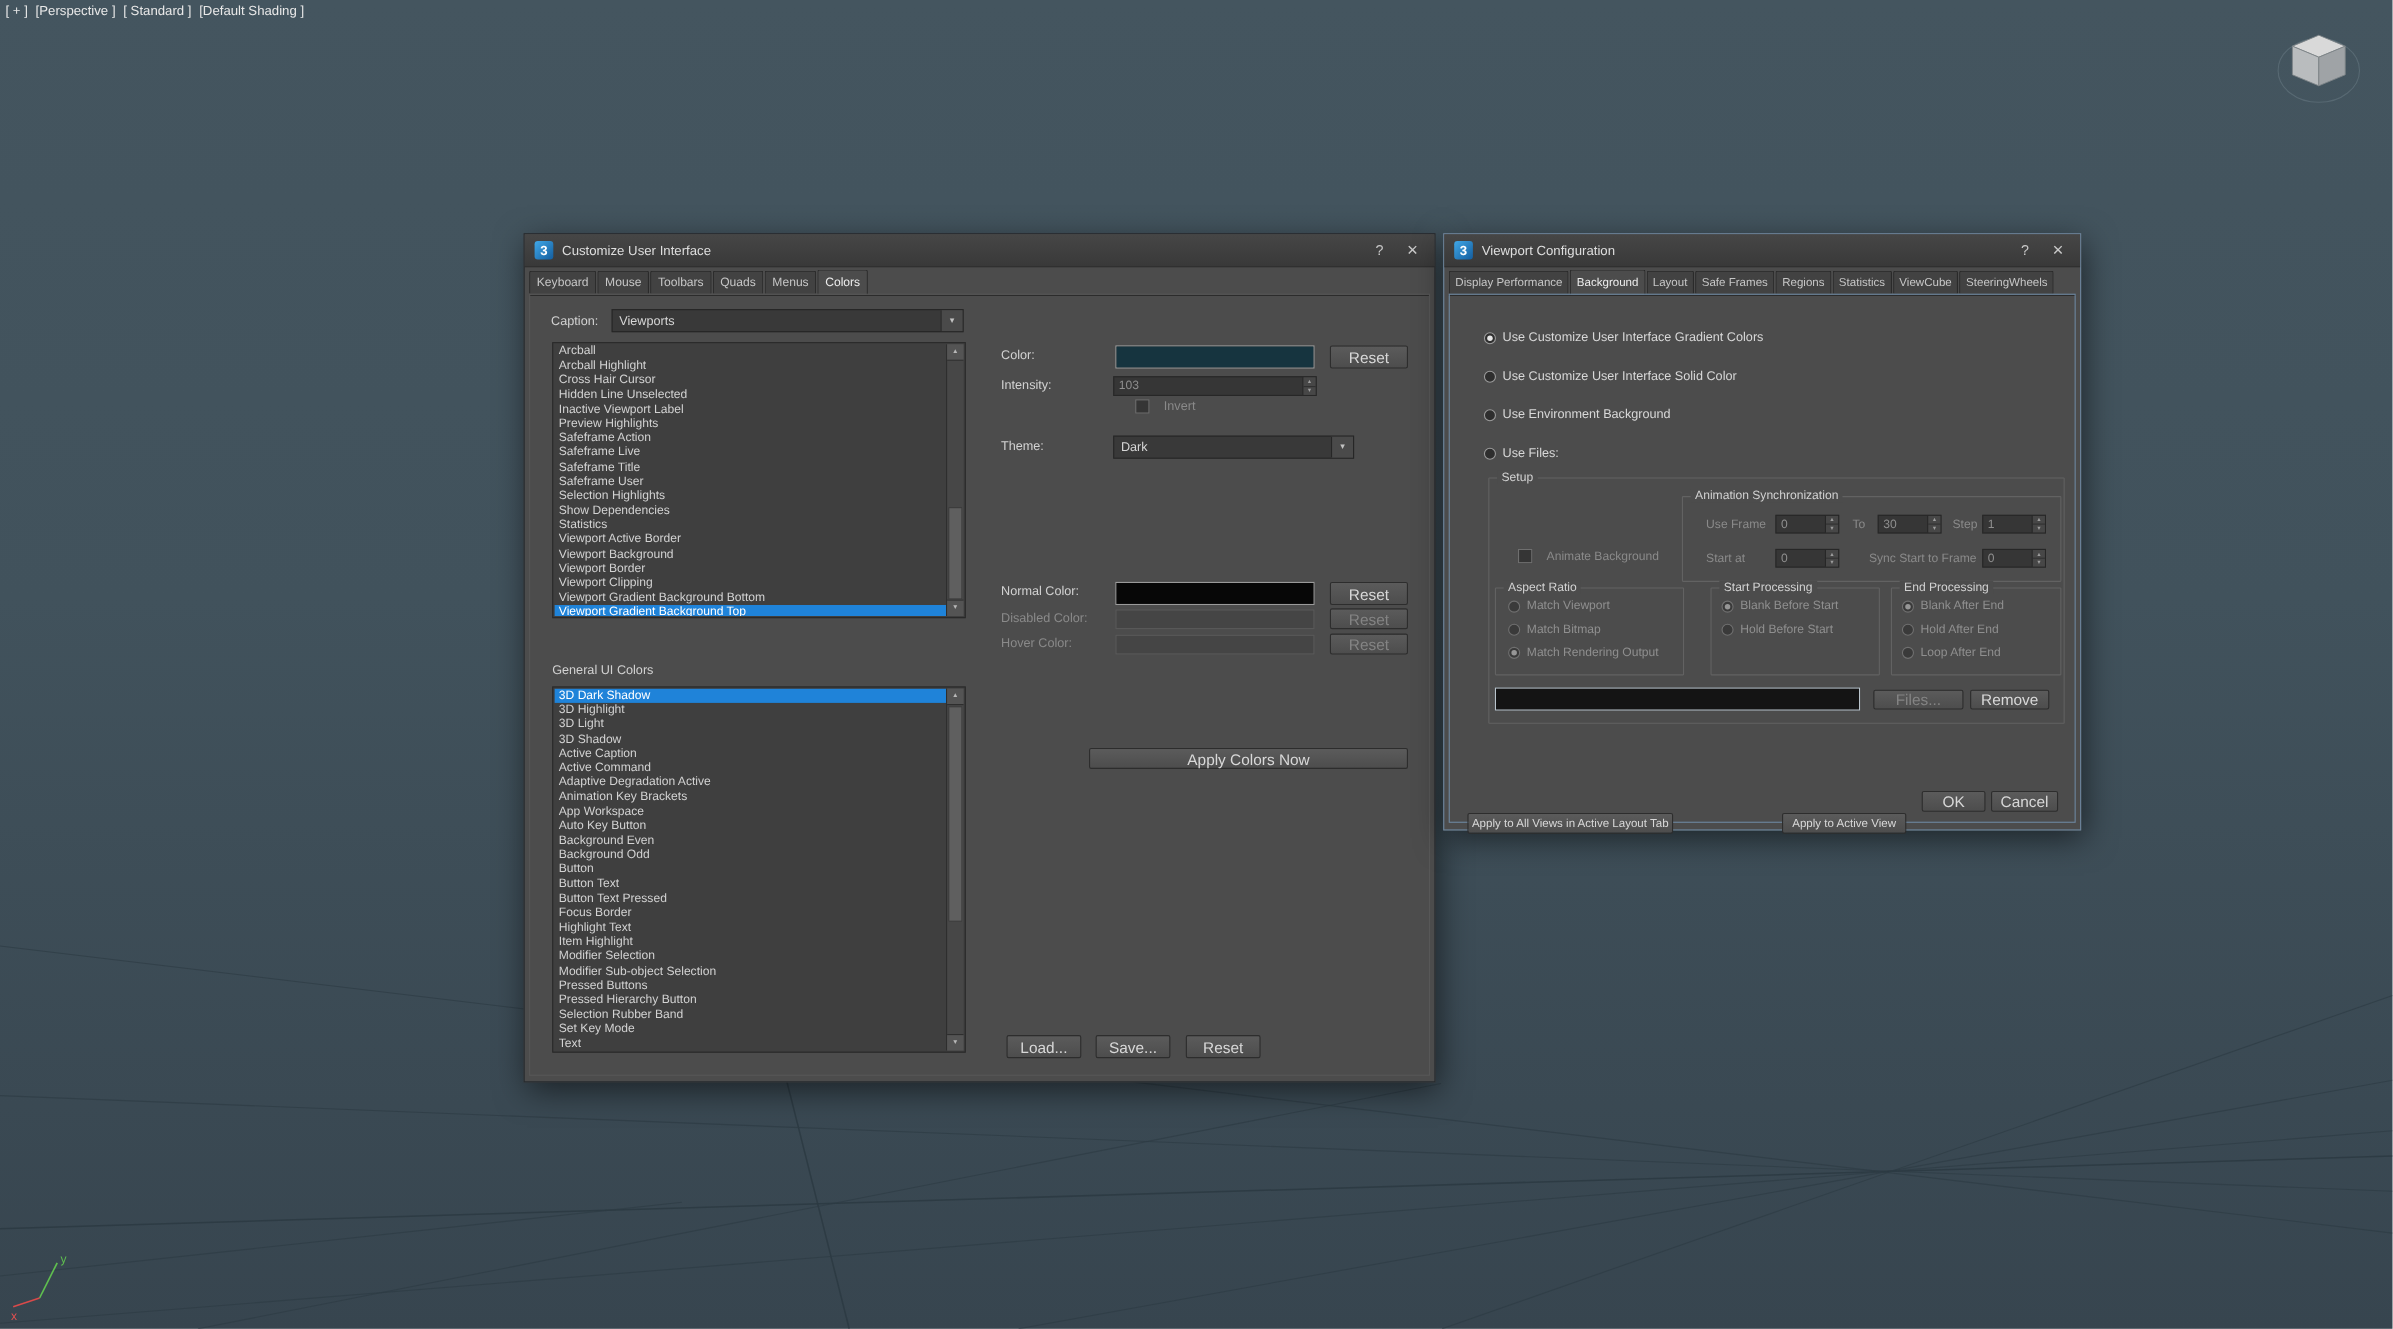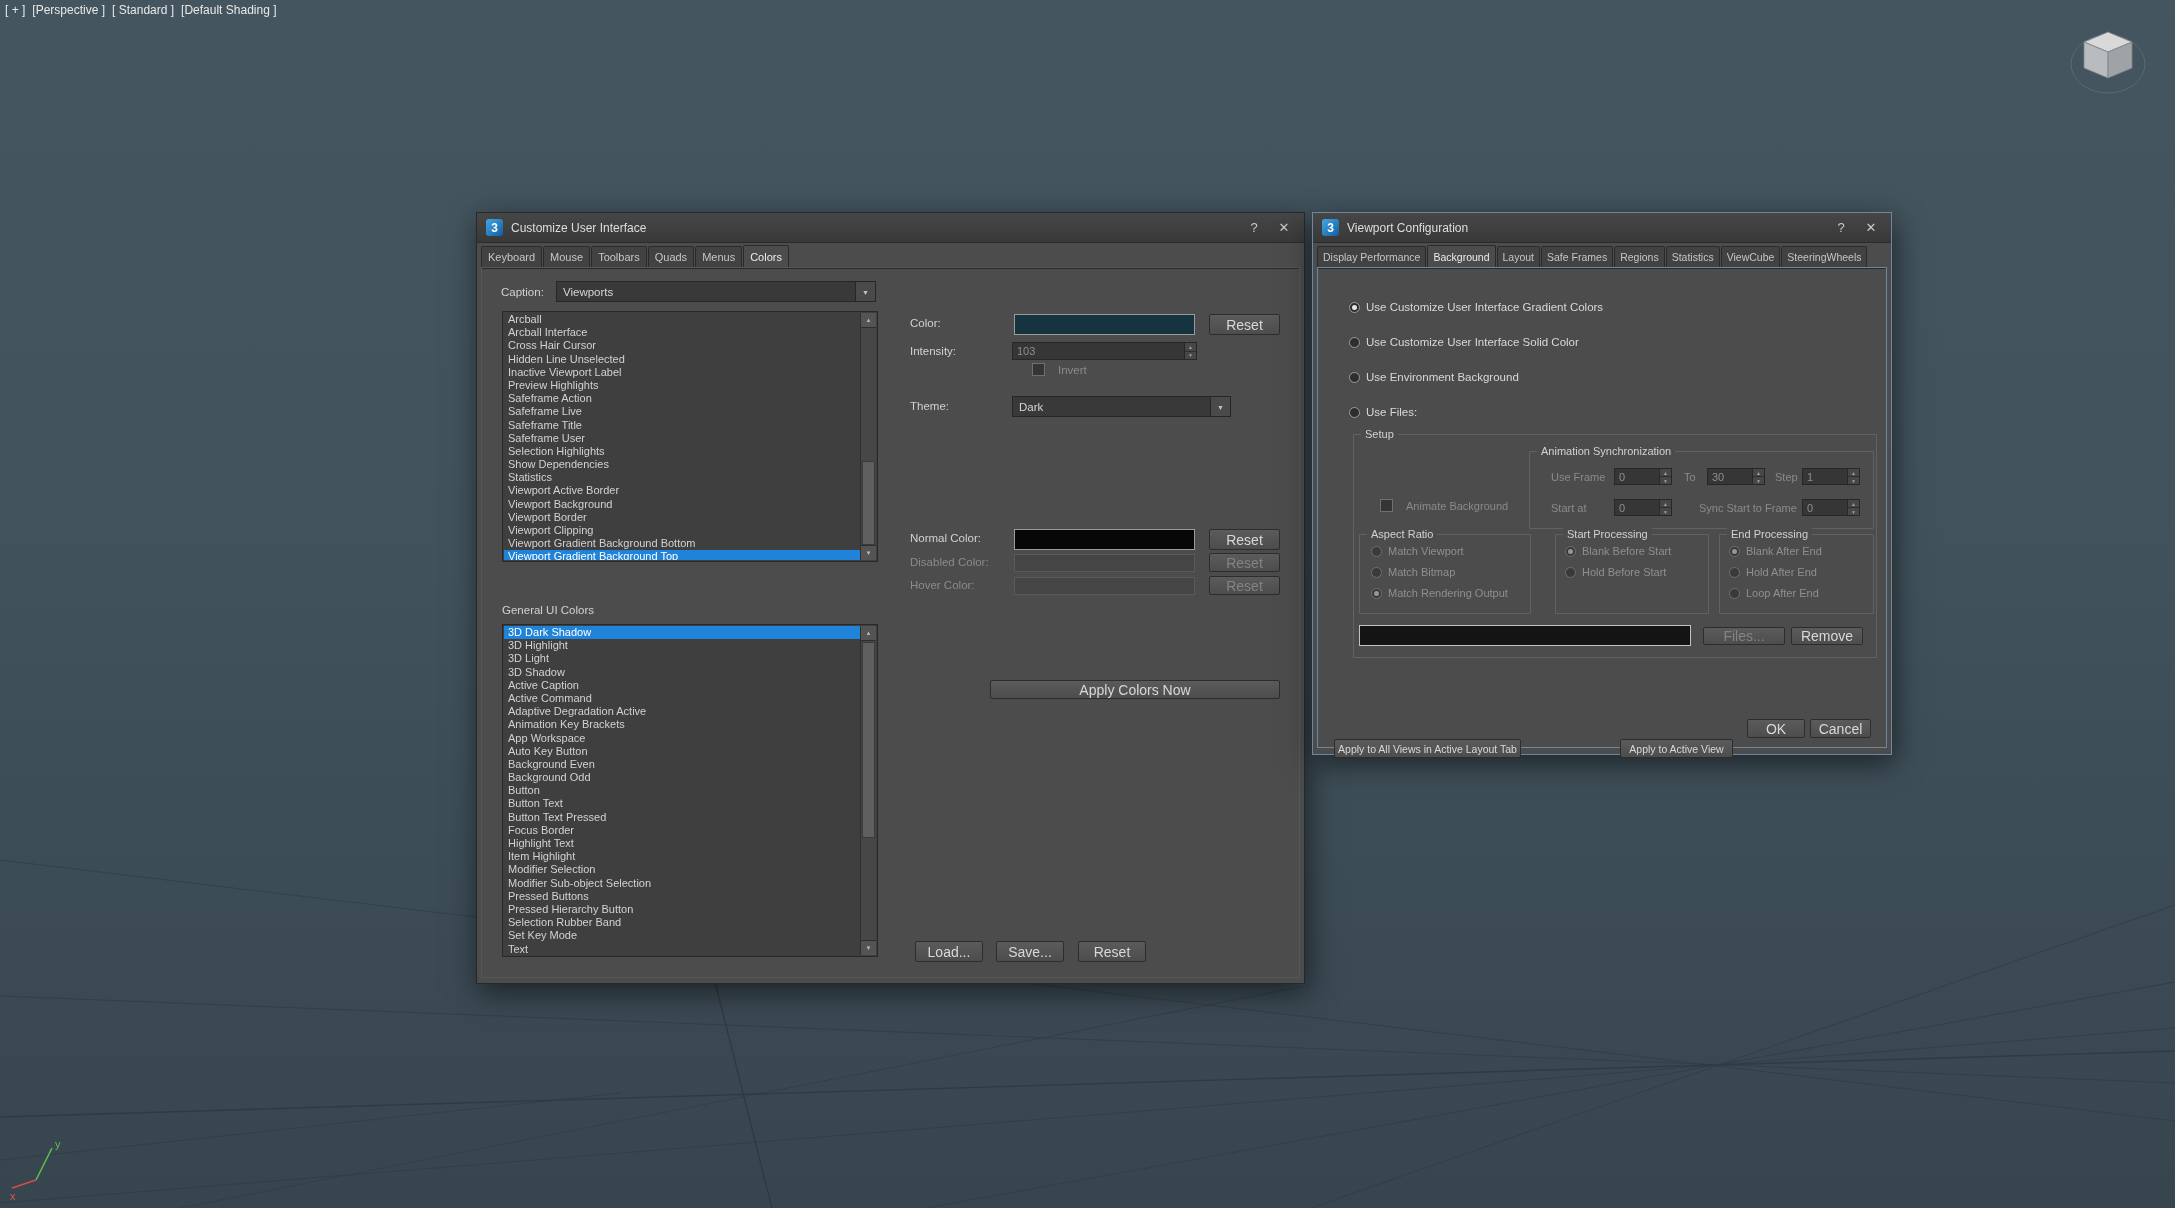--- a/index.html
+++ b/index.html
@@ -149,21 +149,21 @@
 
     <div class="lbl" style="left:24px;top:73px;">Caption:</div>
     <div class="dropdown" style="left:79px;top:68px;width:320px;height:21px;">
       <div class="dd-val">Viewports</div>
       <div class="dd-arrow"></div>
     </div>
 
     <div class="listbox" style="left:25px;top:98px;width:376px;height:251px;">
       <div class="lb-items">
           <div class="list-item">Arcball</div>
-          <div class="list-item">Arcball Interface</div>
+          <div class="list-item">Arcball Highlight</div>
           <div class="list-item">Cross Hair Cursor</div>
           <div class="list-item">Hidden Line Unselected</div>
           <div class="list-item">Inactive Viewport Label</div>
           <div class="list-item">Preview Highlights</div>
           <div class="list-item">Safeframe Action</div>
           <div class="list-item">Safeframe Live</div>
           <div class="list-item">Safeframe Title</div>
           <div class="list-item">Safeframe User</div>
           <div class="list-item">Selection Highlights</div>
           <div class="list-item">Show Dependencies</div>

